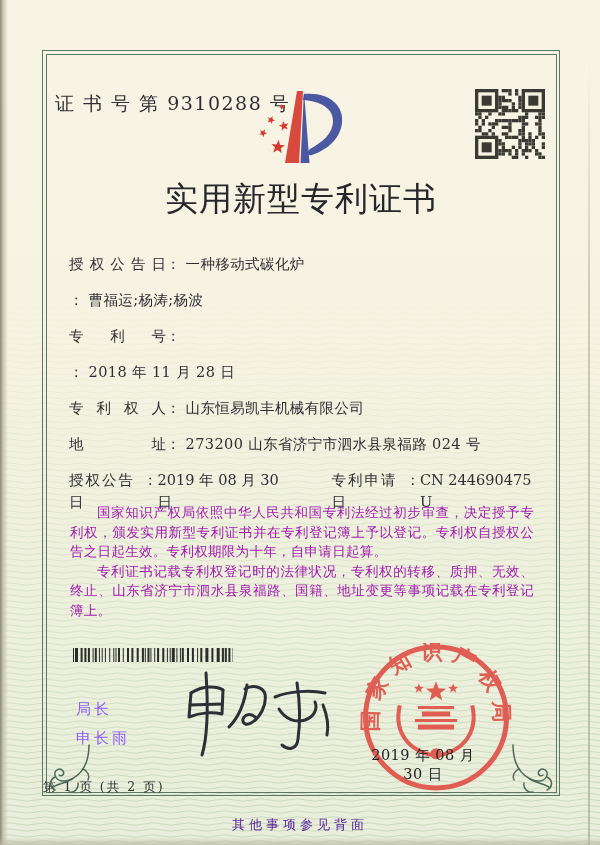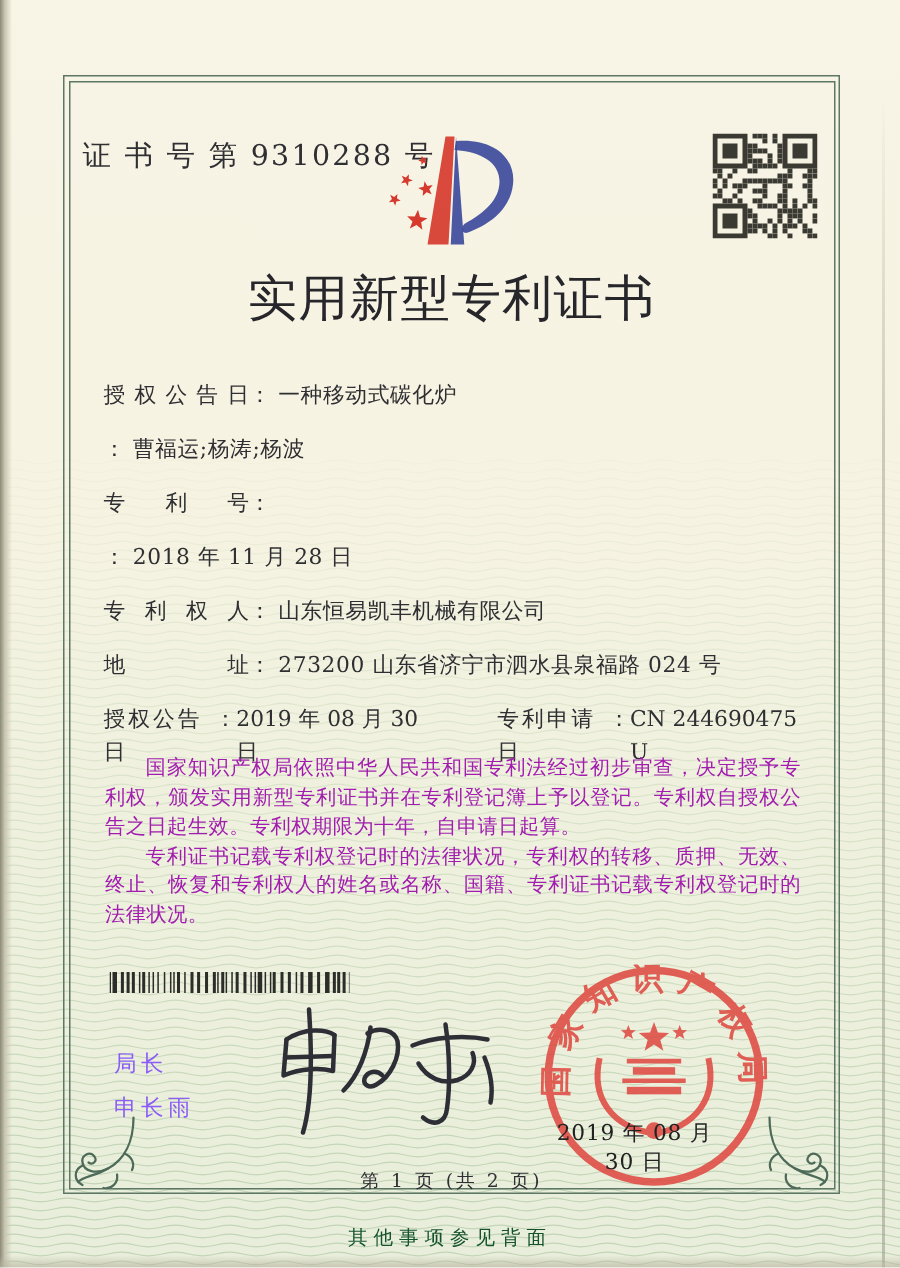--- a/index.html
+++ b/index.html
@@ -35,22 +35,22 @@
   .glabel{letter-spacing:2px}
 
   .bodytext{position:absolute;left:27px;right:25px;top:452px;font-size:13.5px;line-height:19.5px;text-align:justify;letter-spacing:.3px;color:#a21caf}
   .bodytext p{margin:0;text-indent:2em}
 
   .barcode{position:absolute;left:30px;top:597px;width:160px;height:14px}
   .signer{position:absolute;left:33px;top:644px;font-family:"DejaVu Sans","Liberation Sans",sans-serif;font-size:15px;letter-spacing:3px;line-height:29px;color:#8b5cf6}
   .signature{position:absolute;left:128px;top:610px;width:178px;height:112px}
   .seal{position:absolute;left:314px;top:592px;width:158px;height:153px}
   .seal-date{position:absolute;left:318px;top:695px;width:124px;text-align:center;font-size:14.5px;letter-spacing:.5px;color:#222;z-index:2}
-  .page-no{position:absolute;left:0;right:0;top:728px;text-align:center;font-size:12.5px;letter-spacing:2px}
-  .footer-note{position:absolute;left:0;right:0;top:816px;text-align:center;font-size:13px;letter-spacing:4px;color:#14532d;z-index:2}
+  .page-no{position:absolute;left:0;right:0;top:728px;font-size:12.5px;letter-spacing:2px}
+  .footer-note{position:absolute;left:0;right:0;top:816px;text-align:center;font-size:13px;letter-spacing:4px;color:#4c1d95;z-index:2}
 </style>
 </head>
 <body>
 
 <svg id="waves" xmlns="http://www.w3.org/2000/svg">
     <path d="M0 8 q9 -2.4 18 0 q9 2.4 18 0 q9 -2.4 18 0 q9 2.4 18 0 q9 -2.4 18 0 q9 2.4 18 0 q9 -2.4 18 0 q9 2.4 18 0 q9 -2.4 18 0 q9 2.4 18 0 q9 -2.4 18 0 q9 2.4 18 0 q9 -2.4 18 0 q9 2.4 18 0 q9 -2.4 18 0 q9 2.4 18 0 q9 -2.4 18 0 q9 2.4 18 0 q9 -2.4 18 0 q9 2.4 18 0 q9 -2.4 18 0 q9 2.4 18 0 q9 -2.4 18 0 q9 2.4 18 0 q9 -2.4 18 0 q9 2.4 18 0 q9 -2.4 18 0 q9 2.4 18 0 q9 -2.4 18 0 q9 2.4 18 0 q9 -2.4 18 0 q9 2.4 18 0 q9 -2.4 18 0 q9 2.4 18 0" stroke="#9dbc92" stroke-width="0.8" fill="none" opacity="0.06"></path>
     <path d="M0 14 q9 -2.4 18 0 q9 2.4 18 0 q9 -2.4 18 0 q9 2.4 18 0 q9 -2.4 18 0 q9 2.4 18 0 q9 -2.4 18 0 q9 2.4 18 0 q9 -2.4 18 0 q9 2.4 18 0 q9 -2.4 18 0 q9 2.4 18 0 q9 -2.4 18 0 q9 2.4 18 0 q9 -2.4 18 0 q9 2.4 18 0 q9 -2.4 18 0 q9 2.4 18 0 q9 -2.4 18 0 q9 2.4 18 0 q9 -2.4 18 0 q9 2.4 18 0 q9 -2.4 18 0 q9 2.4 18 0 q9 -2.4 18 0 q9 2.4 18 0 q9 -2.4 18 0 q9 2.4 18 0 q9 -2.4 18 0 q9 2.4 18 0 q9 -2.4 18 0 q9 2.4 18 0 q9 -2.4 18 0 q9 2.4 18 0" stroke="#9dbc92" stroke-width="0.8" fill="none" opacity="0.06"></path>
     <path d="M0 20 q9 -2.4 18 0 q9 2.4 18 0 q9 -2.4 18 0 q9 2.4 18 0 q9 -2.4 18 0 q9 2.4 18 0 q9 -2.4 18 0 q9 2.4 18 0 q9 -2.4 18 0 q9 2.4 18 0 q9 -2.4 18 0 q9 2.4 18 0 q9 -2.4 18 0 q9 2.4 18 0 q9 -2.4 18 0 q9 2.4 18 0 q9 -2.4 18 0 q9 2.4 18 0 q9 -2.4 18 0 q9 2.4 18 0 q9 -2.4 18 0 q9 2.4 18 0 q9 -2.4 18 0 q9 2.4 18 0 q9 -2.4 18 0 q9 2.4 18 0 q9 -2.4 18 0 q9 2.4 18 0 q9 -2.4 18 0 q9 2.4 18 0 q9 -2.4 18 0 q9 2.4 18 0 q9 -2.4 18 0 q9 2.4 18 0" stroke="#9dbc92" stroke-width="0.8" fill="none" opacity="0.07"></path>
     <path d="M0 26 q9 -2.4 18 0 q9 2.4 18 0 q9 -2.4 18 0 q9 2.4 18 0 q9 -2.4 18 0 q9 2.4 18 0 q9 -2.4 18 0 q9 2.4 18 0 q9 -2.4 18 0 q9 2.4 18 0 q9 -2.4 18 0 q9 2.4 18 0 q9 -2.4 18 0 q9 2.4 18 0 q9 -2.4 18 0 q9 2.4 18 0 q9 -2.4 18 0 q9 2.4 18 0 q9 -2.4 18 0 q9 2.4 18 0 q9 -2.4 18 0 q9 2.4 18 0 q9 -2.4 18 0 q9 2.4 18 0 q9 -2.4 18 0 q9 2.4 18 0 q9 -2.4 18 0 q9 2.4 18 0 q9 -2.4 18 0 q9 2.4 18 0 q9 -2.4 18 0 q9 2.4 18 0 q9 -2.4 18 0 q9 2.4 18 0" stroke="#9dbc92" stroke-width="0.8" fill="none" opacity="0.07"></path>
     <path d="M0 32 q9 -2.4 18 0 q9 2.4 18 0 q9 -2.4 18 0 q9 2.4 18 0 q9 -2.4 18 0 q9 2.4 18 0 q9 -2.4 18 0 q9 2.4 18 0 q9 -2.4 18 0 q9 2.4 18 0 q9 -2.4 18 0 q9 2.4 18 0 q9 -2.4 18 0 q9 2.4 18 0 q9 -2.4 18 0 q9 2.4 18 0 q9 -2.4 18 0 q9 2.4 18 0 q9 -2.4 18 0 q9 2.4 18 0 q9 -2.4 18 0 q9 2.4 18 0 q9 -2.4 18 0 q9 2.4 18 0 q9 -2.4 18 0 q9 2.4 18 0 q9 -2.4 18 0 q9 2.4 18 0 q9 -2.4 18 0 q9 2.4 18 0 q9 -2.4 18 0 q9 2.4 18 0 q9 -2.4 18 0 q9 2.4 18 0" stroke="#9dbc92" stroke-width="0.8" fill="none" opacity="0.08"></path>
@@ -369,21 +369,21 @@
       <span class="ggroup">
         <span class="glabel">专利申请日</span>
           <span>：</span>
           <span>CN 244690475 U</span>
       </span>
     </div>
   </div>
 
   <div class="bodytext">
     <p>国家知识产权局依照中华人民共和国专利法经过初步审查，决定授予专利权，颁发实用新型专利证书并在专利登记簿上予以登记。专利权自授权公告之日起生效。专利权期限为十年，自申请日起算。</p>
-    <p>专利证书记载专利权登记时的法律状况，专利权的转移、质押、无效、终止、恢复和专利权人的姓名或名称、国籍、专利证书记载专利权登记时的法律状况。</p>
+    <p>专利证书记载专利权登记时的法律状况，专利权的转移、质押、无效、终止、山东省济宁市泗水县泉福路、国籍、地址变更等事项记载在专利登记簿上。</p>
   </div>
 
   <svg class="barcode" id="barcodesvg" viewBox="0 0 160 14" preserveAspectRatio="none">
       <rect x="0.0" y="0" width="1" height="14" fill="#2c2c28"></rect>
       <rect x="2.0" y="0" width="3" height="14" fill="#2c2c28"></rect>
       <rect x="7.6" y="0" width="2" height="14" fill="#2c2c28"></rect>
       <rect x="11.4" y="0" width="2" height="14" fill="#2c2c28"></rect>
       <rect x="14.9" y="0" width="2" height="14" fill="#2c2c28"></rect>
       <rect x="19.6" y="0" width="1" height="14" fill="#2c2c28"></rect>
       <rect x="21.8" y="0" width="2" height="14" fill="#2c2c28"></rect>

